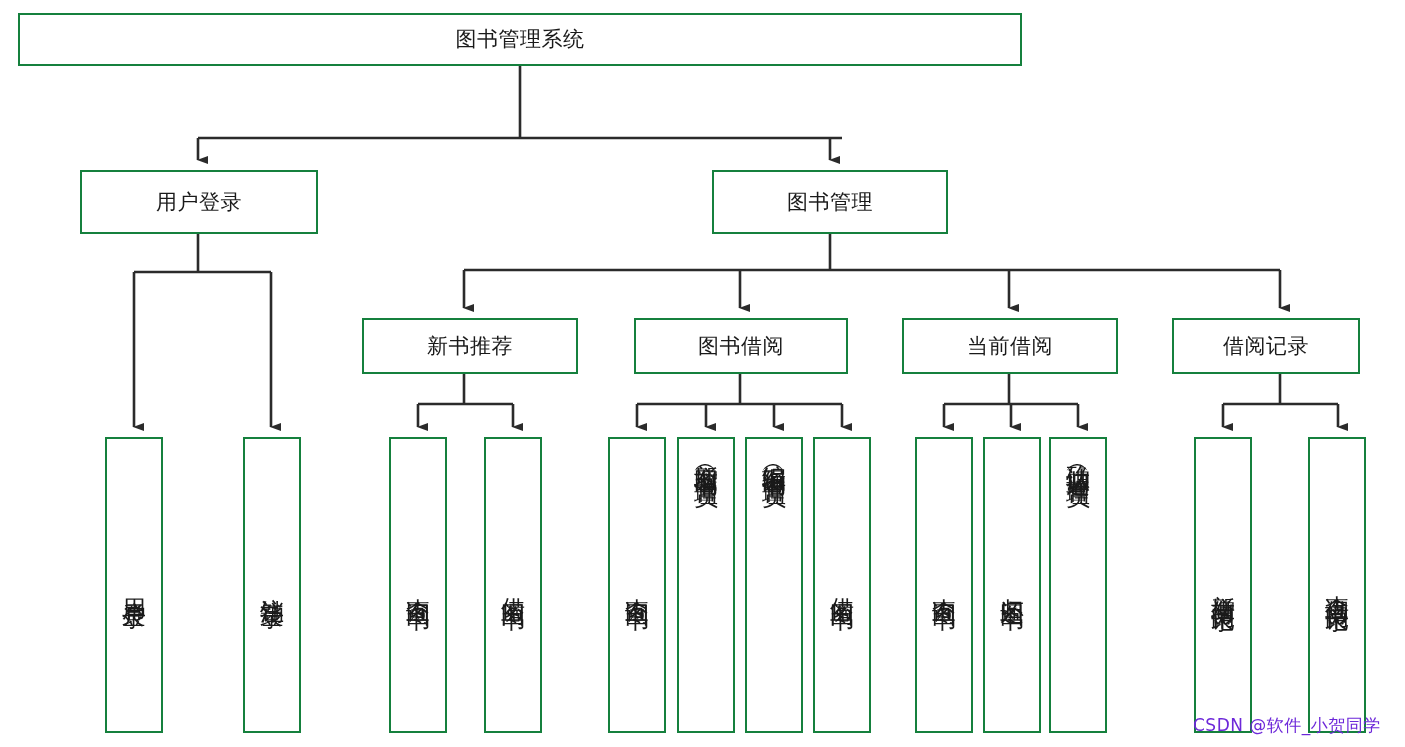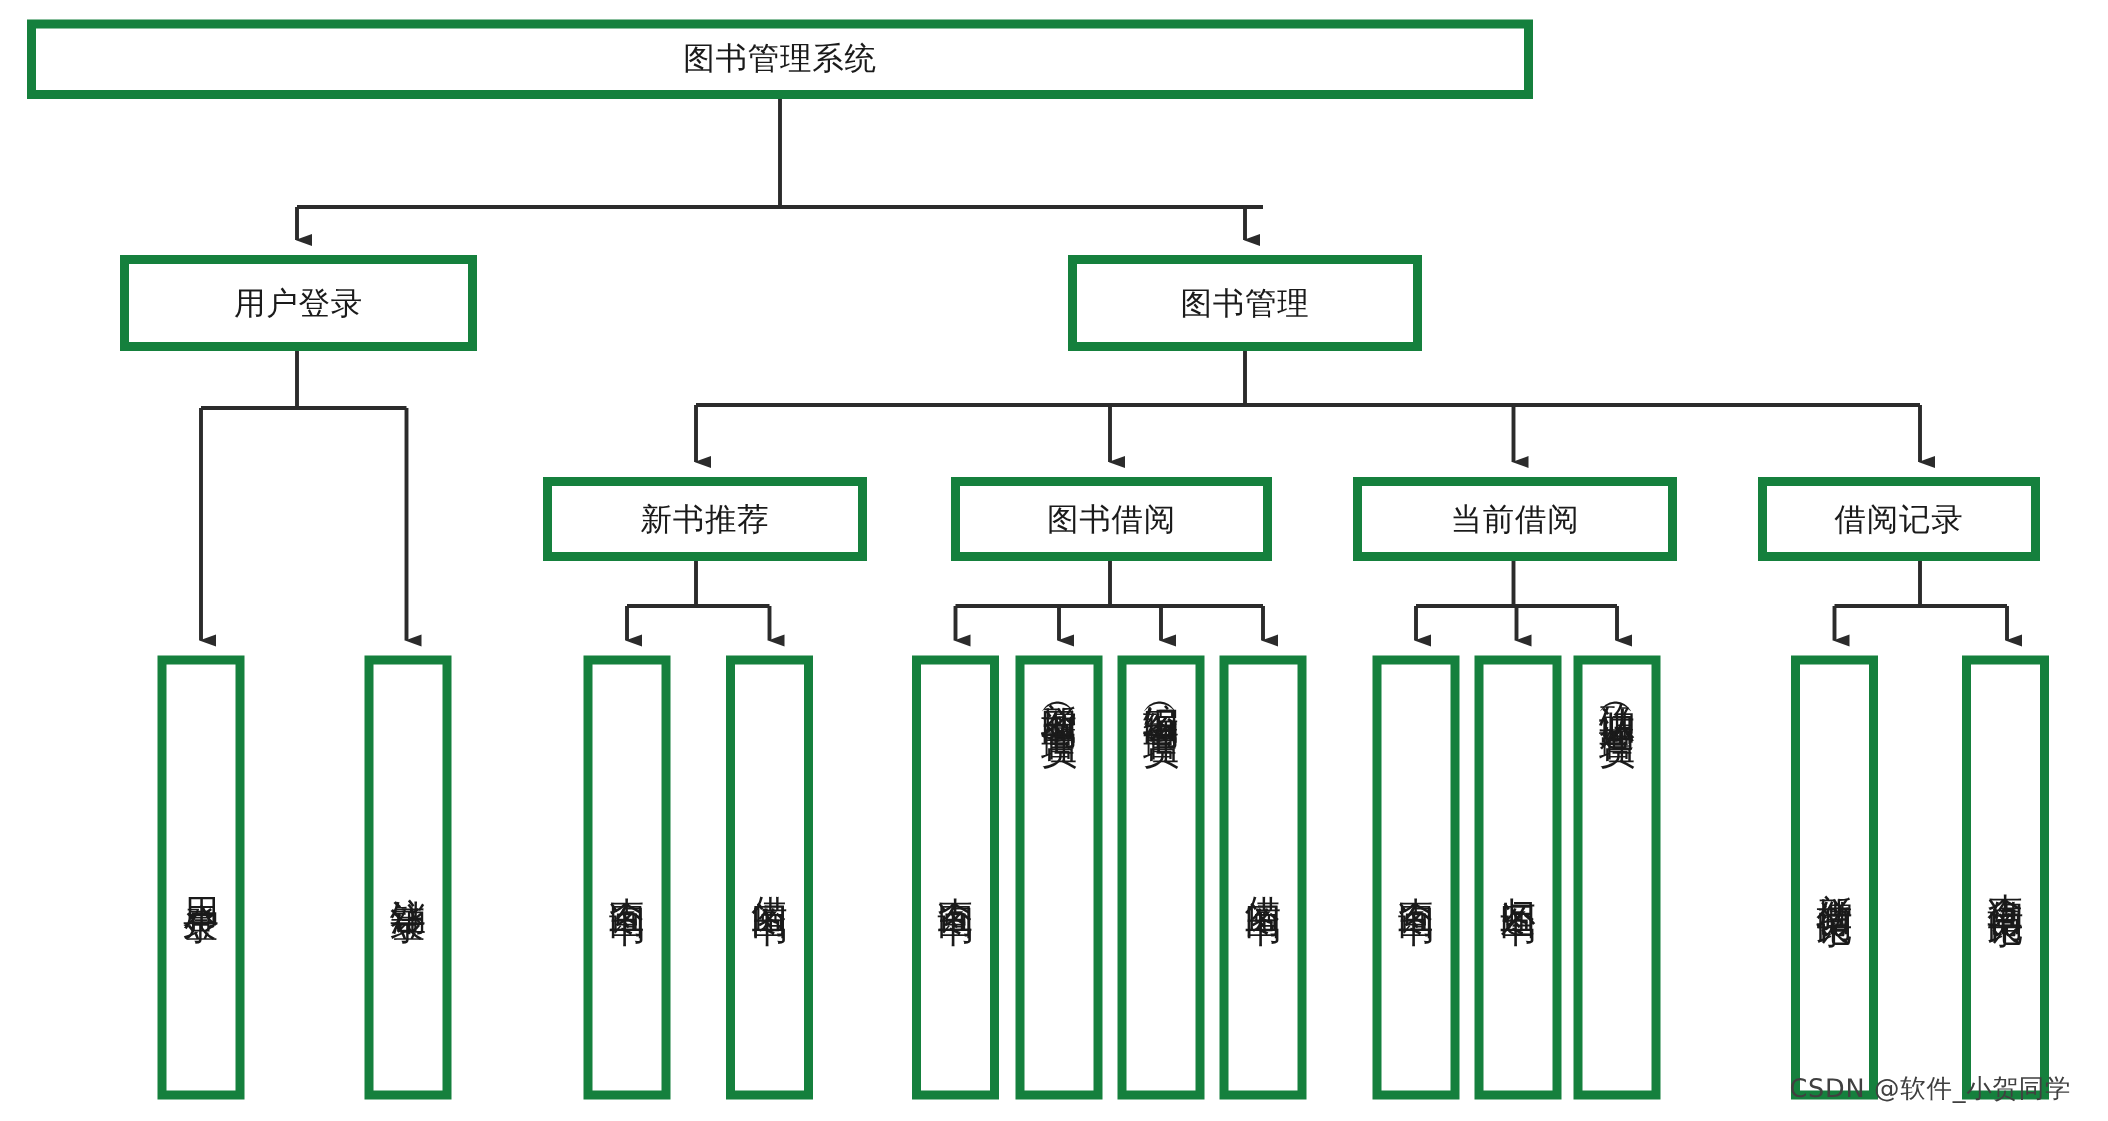--- a/index.html
+++ b/index.html
@@ -23,21 +23,21 @@
     left: 0;
     top: 0;
     width: 1405px;
     height: 747px;
     pointer-events: none;
   }
   .node {
     position: absolute;
     box-sizing: border-box;
     background: #ffffff;
-    border: 6px solid #15803d;
+    border: 2px solid #15803d;
     display: flex;
     align-items: center;
     justify-content: center;
     color: #1a1a1a;
   }
   .node-label {
     display: block;
     text-align: center;
     line-height: 1.18;
     letter-spacing: 0.5px;
@@ -63,21 +63,21 @@
   }
   .node.vertical.centered {
     align-items: center;
     padding-top: 0;
   }
   #watermark {
     position: absolute;
     left: 1193px;
     top: 714px;
     font-size: 17px;
-    color: #404040;
+    color: #6d28d9;
     white-space: nowrap;
     font-family: "DejaVu Sans", "Liberation Sans", sans-serif;
     letter-spacing: 0.5px;
   }
 </style>
 </head>
 <body>
 
 <div id="diagram-root">
 

